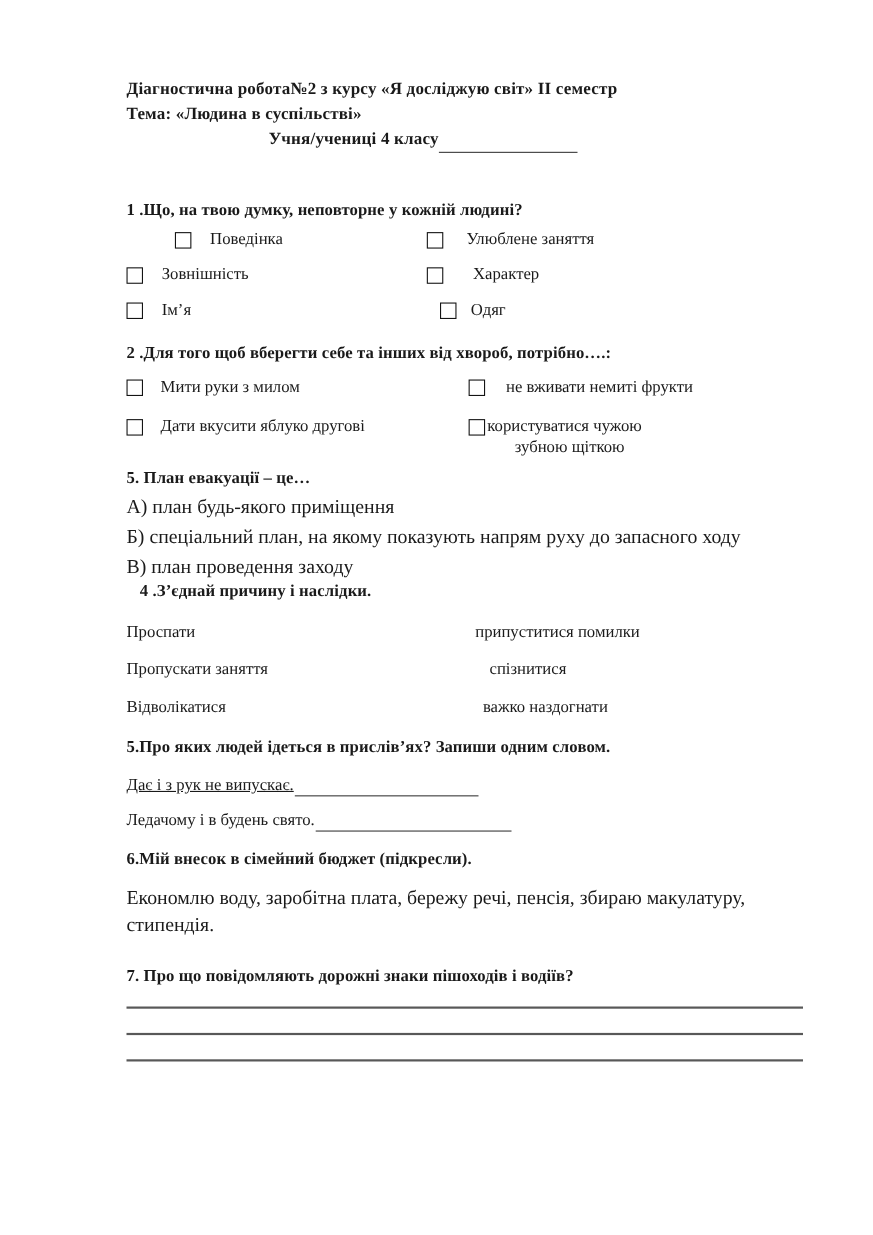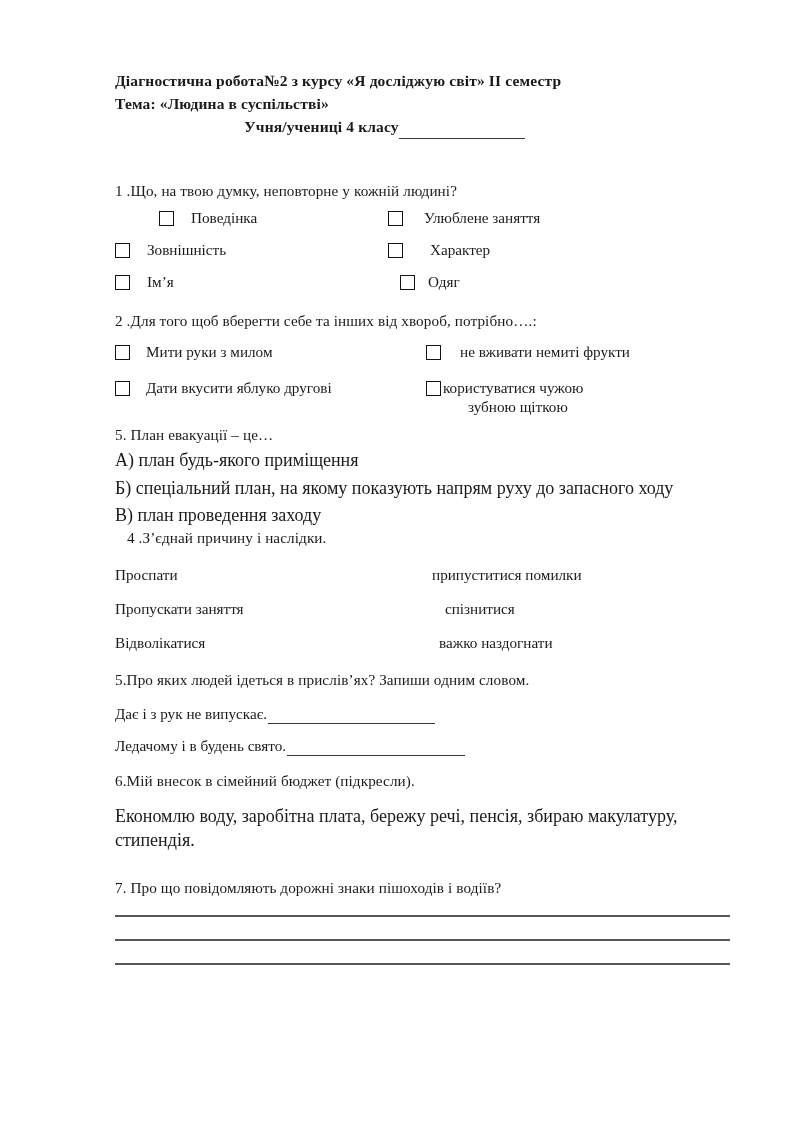--- a/index.html
+++ b/index.html
@@ -38,21 +38,21 @@
   .blank-ul {
     display: inline-block;
     border-bottom: 1.6px solid #3a3a3a;
     vertical-align: baseline;
   }
   .blank-name { width: 126px; }
 
   
   .q-block { position: relative; }
   .q-head {
-    font-weight: normal;
+    font-weight: bold;
     font-size: 15.2px;
     letter-spacing: 0.1px;
     line-height: 1.3;
   }
   .q-head.indent { padding-left: 12px; }
 
   .body-text {
     font-size: 18px;
     line-height: 1.33;
   }
@@ -208,21 +208,21 @@
     </div>
     <div class="match-row">
       <span class="match-left">Відволікатися</span>
       <span class="match-right" style="left:324px;">важко наздогнати</span>
     </div>
   </div>
 
   <div class="q-block" style="margin-top:2px;">
     <div class="q-head">5.Про яких людей ідеться в прислів’ях? Запиши одним словом.</div>
 
-    <div class="prov-row" style="margin-top:14px;">
+    <div class="prov-row" style="margin-top:14px;text-decoration:underline;">
       <span>Дає і з рук не випускає.</span><span class="blank-ul" style="width:167px;">&nbsp;</span>
     </div>
     <div class="prov-row">
       <span>Ледачому і в будень свято.</span><span class="blank-ul" style="width:178px;">&nbsp;</span>
     </div>
   </div>
 
   <div class="q-block" style="margin-top:15px;">
     <div class="q-head">6.Мій внесок в сімейний бюджет (підкресли).</div>
     <div class="body-text" style="margin-top:14px; max-width:608px;">Економлю воду, заробітна плата, бережу речі, пенсія, збираю макулатуру, стипендія.</div>

